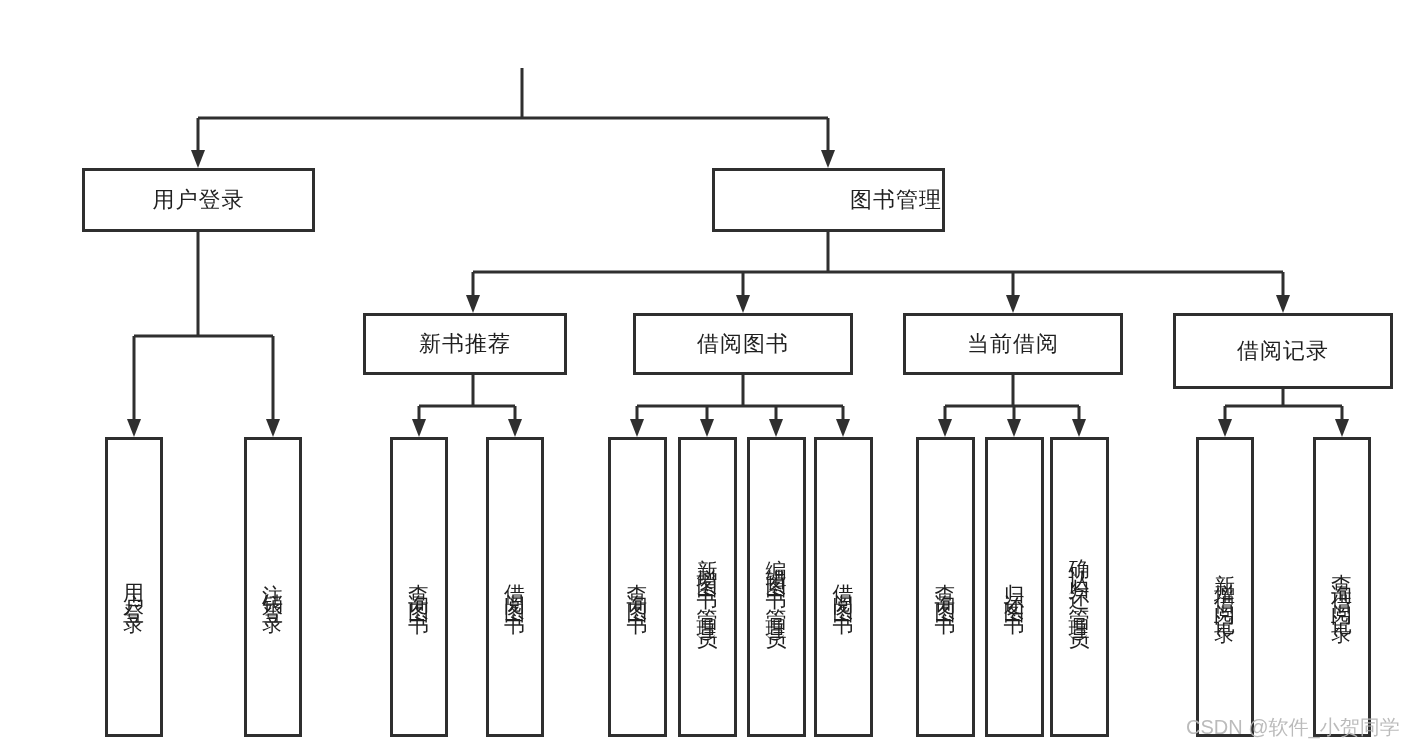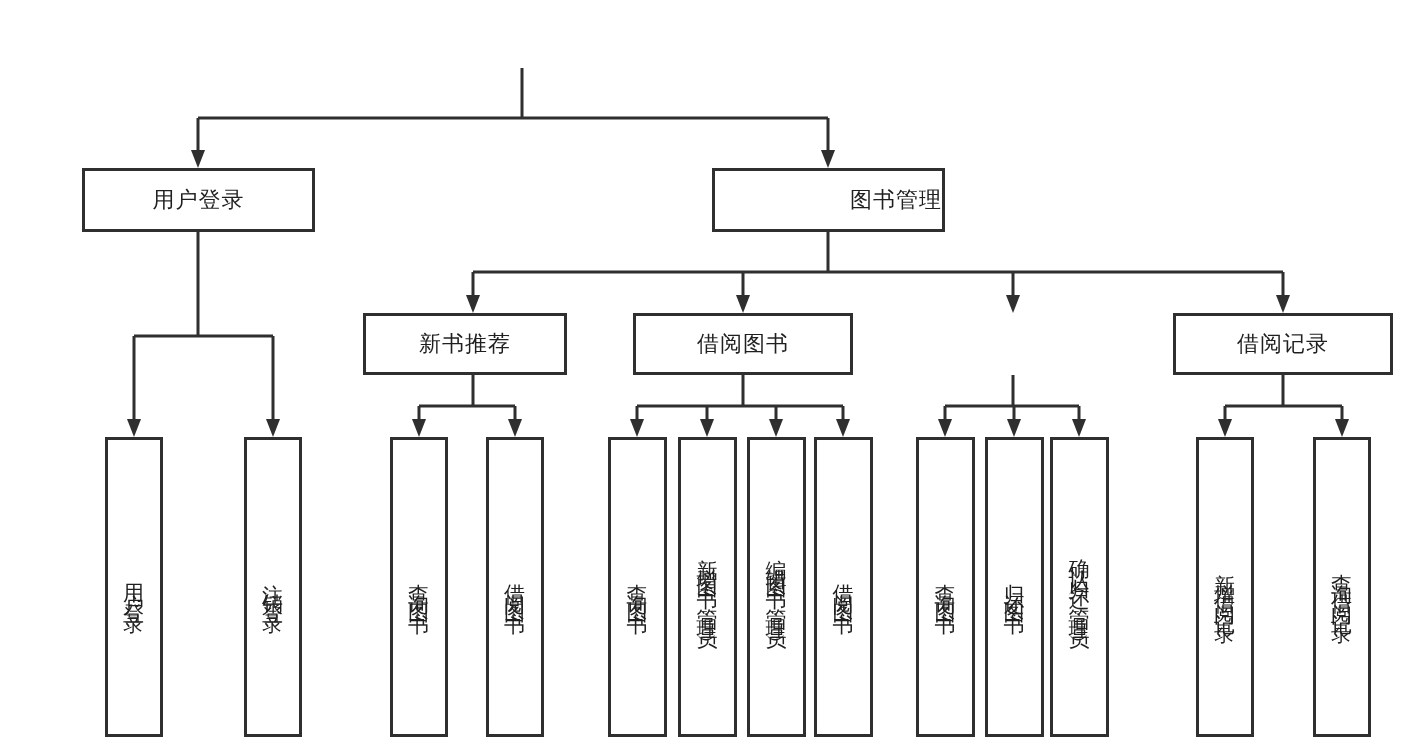--- a/index.html
+++ b/index.html
@@ -106,21 +106,24 @@
   <div class="node h-node" style="left:712px; top:168px; width:233px; height:64px;justify-content:flex-end;">
     <span class="label">图书管理</span>
   </div>
 
   <div class="node h-node" style="left:363px; top:313px; width:204px; height:62px;">
     <span class="label">新书推荐</span>
   </div>
   <div class="node h-node" style="left:633px; top:313px; width:220px; height:62px;">
     <span class="label">借阅图书</span>
   </div>
-  <div class="node h-node" style="left:1173px; top:313px; width:220px; height:62px;">
+  <div class="node h-node" style="left:903px; top:313px; width:220px; height:62px;">
+    <span class="label">当前借阅</span>
+  </div>
+  <div class="node h-node" style="left:1173px; top:313px; width:220px; height:76px;">
     <span class="label">借阅记录</span>
   </div>
 
   <div class="node v-node" style="left:105px; top:437px; width:58px; height:300px;">
     <span class="label">用户登录</span>
   </div>
   <div class="node v-node" style="left:244px; top:437px; width:58px; height:300px;">
     <span class="label">注销登录</span>
   </div>
 
@@ -154,14 +157,15 @@
     <span class="label">确认归还（管理员）</span>
   </div>
 
   <div class="node v-node" style="left:1196px; top:437px; width:58px; height:300px;">
     <span class="label">新增借阅记录</span>
   </div>
   <div class="node v-node" style="left:1313px; top:437px; width:58px; height:300px;">
     <span class="label">查询借阅记录</span>
   </div>
 
+  <div class="watermark">CSDN @软件_小贺同学</div>
 
 </div>
 
 </body></html>

